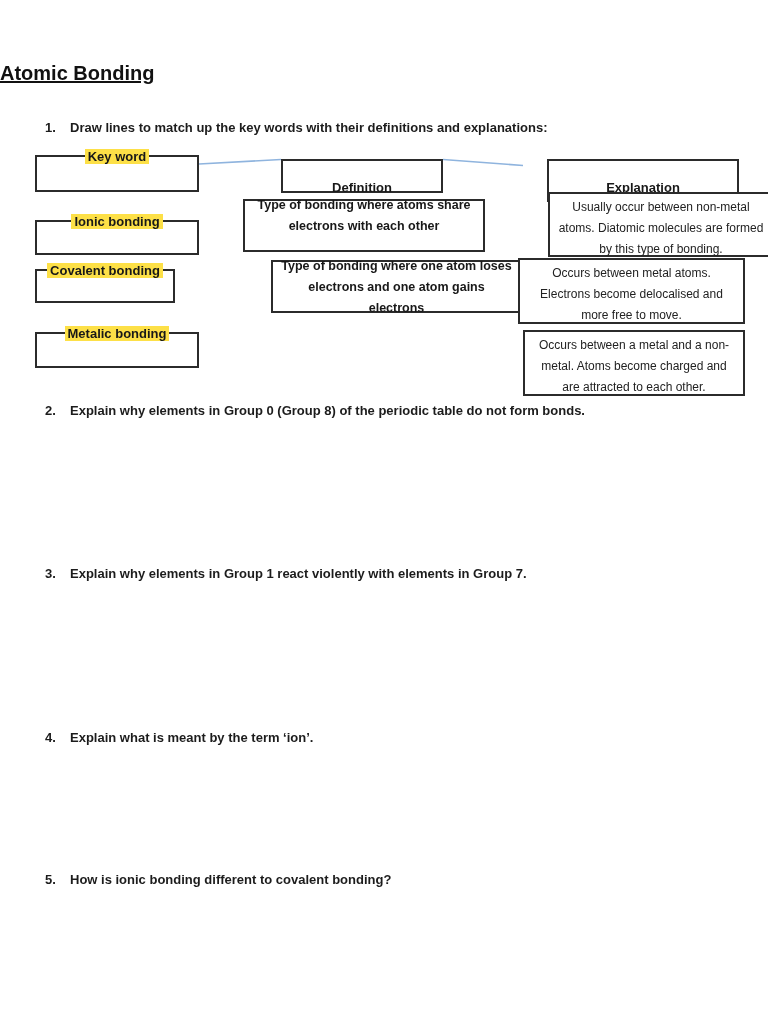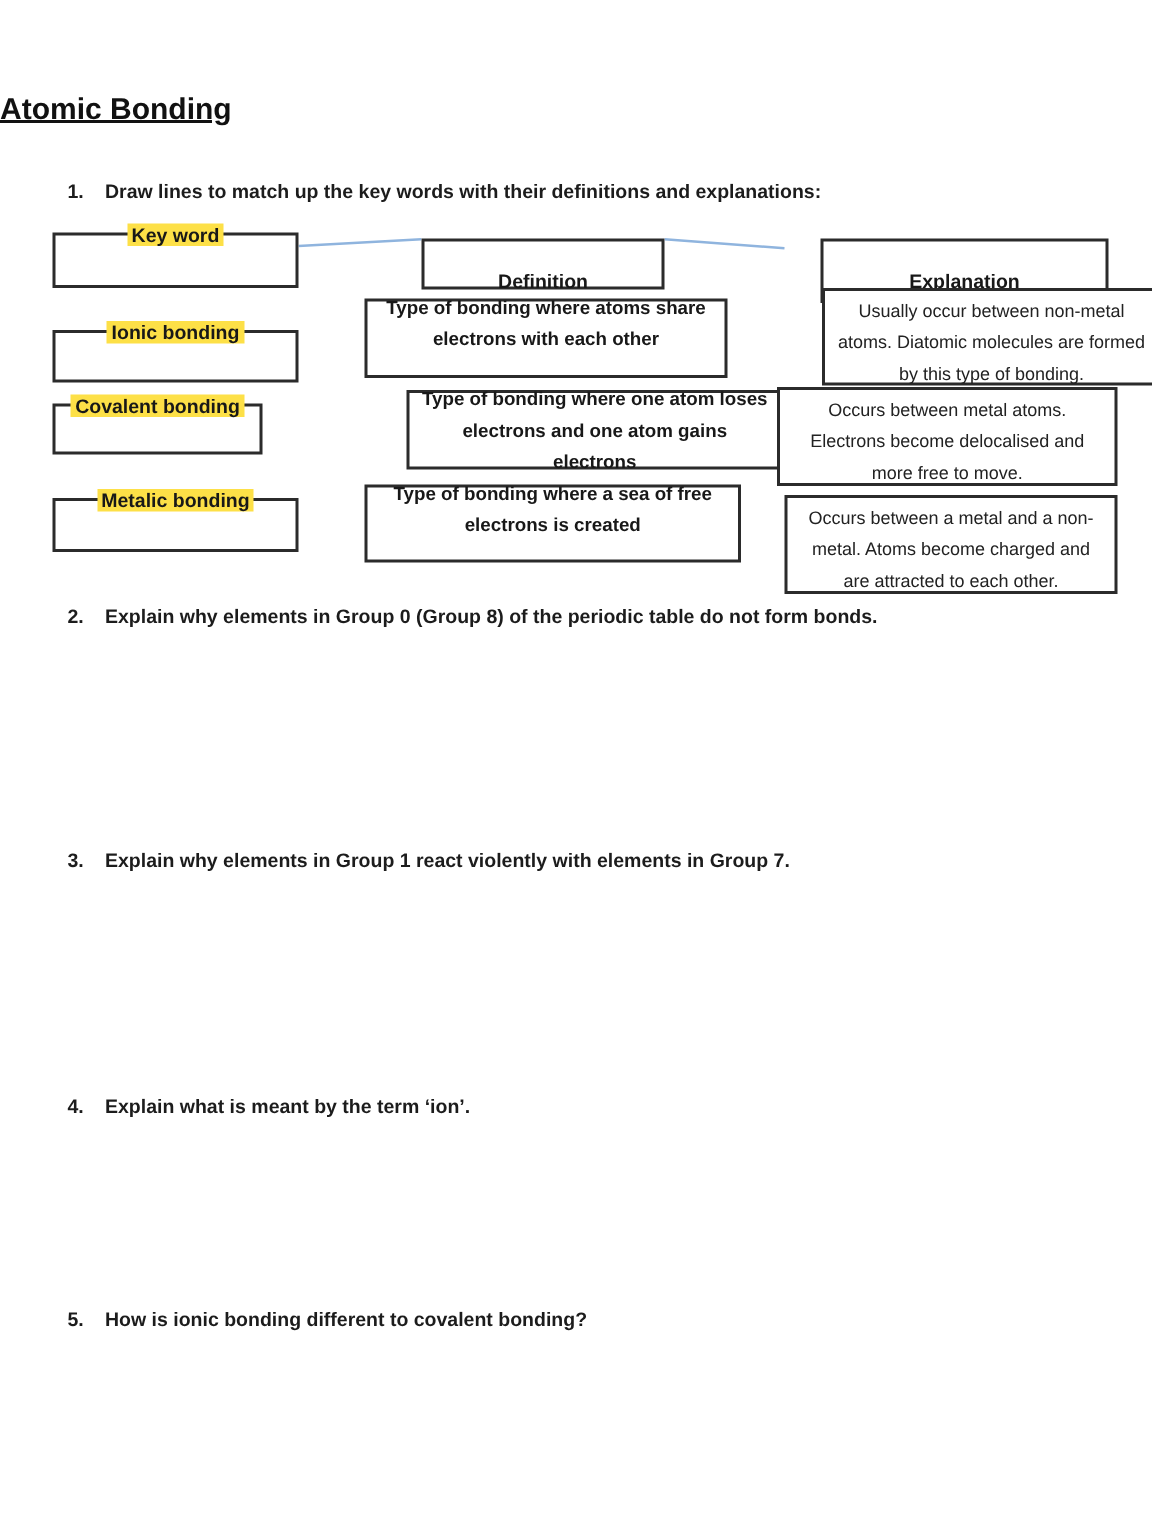--- a/index.html
+++ b/index.html
@@ -150,23 +150,20 @@
 
   <div class="box def-header">
     <span class="header-label">Definition</span>
   </div>
   <div class="box def-1">
     <span class="def-text">Type of bonding where atoms share electrons with each other</span>
   </div>
   <div class="box def-2">
     <span class="def-text">Type of bonding where one atom loses electrons and one atom gains electrons</span>
   </div>
-  <div class="box def-3">
-    <span class="def-text">Type of bonding where a sea of free electrons is created</span>
-  </div>
 
   <div class="box exp-header">
     <span class="header-label">Explanation</span>
   </div>
   <div class="box exp-1">
     <span class="exp-text">Usually occur between non-metal atoms.  Diatomic molecules are formed by this type of bonding.</span>
   </div>
   <div class="box exp-2">
     <span class="exp-text">Occurs between metal atoms.  Electrons become delocalised and more free to move.</span>
   </div>

